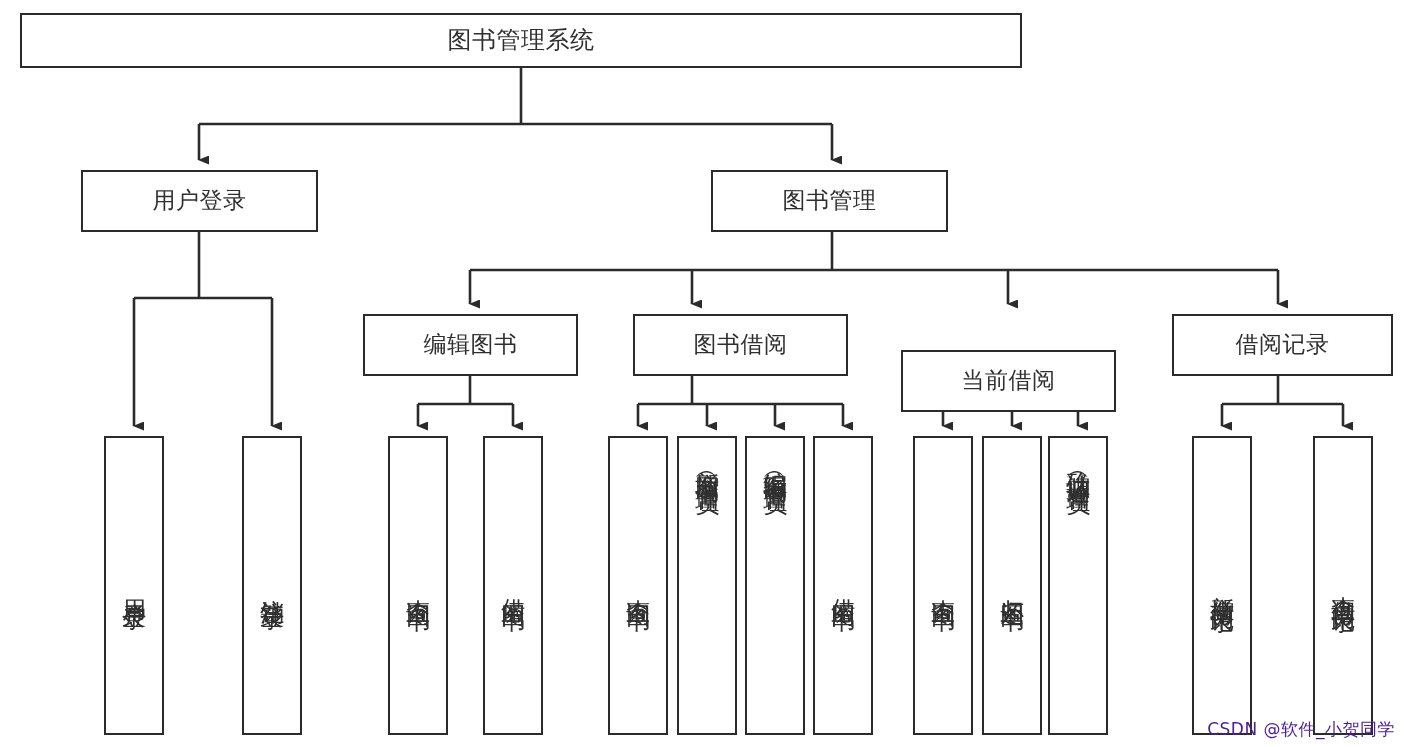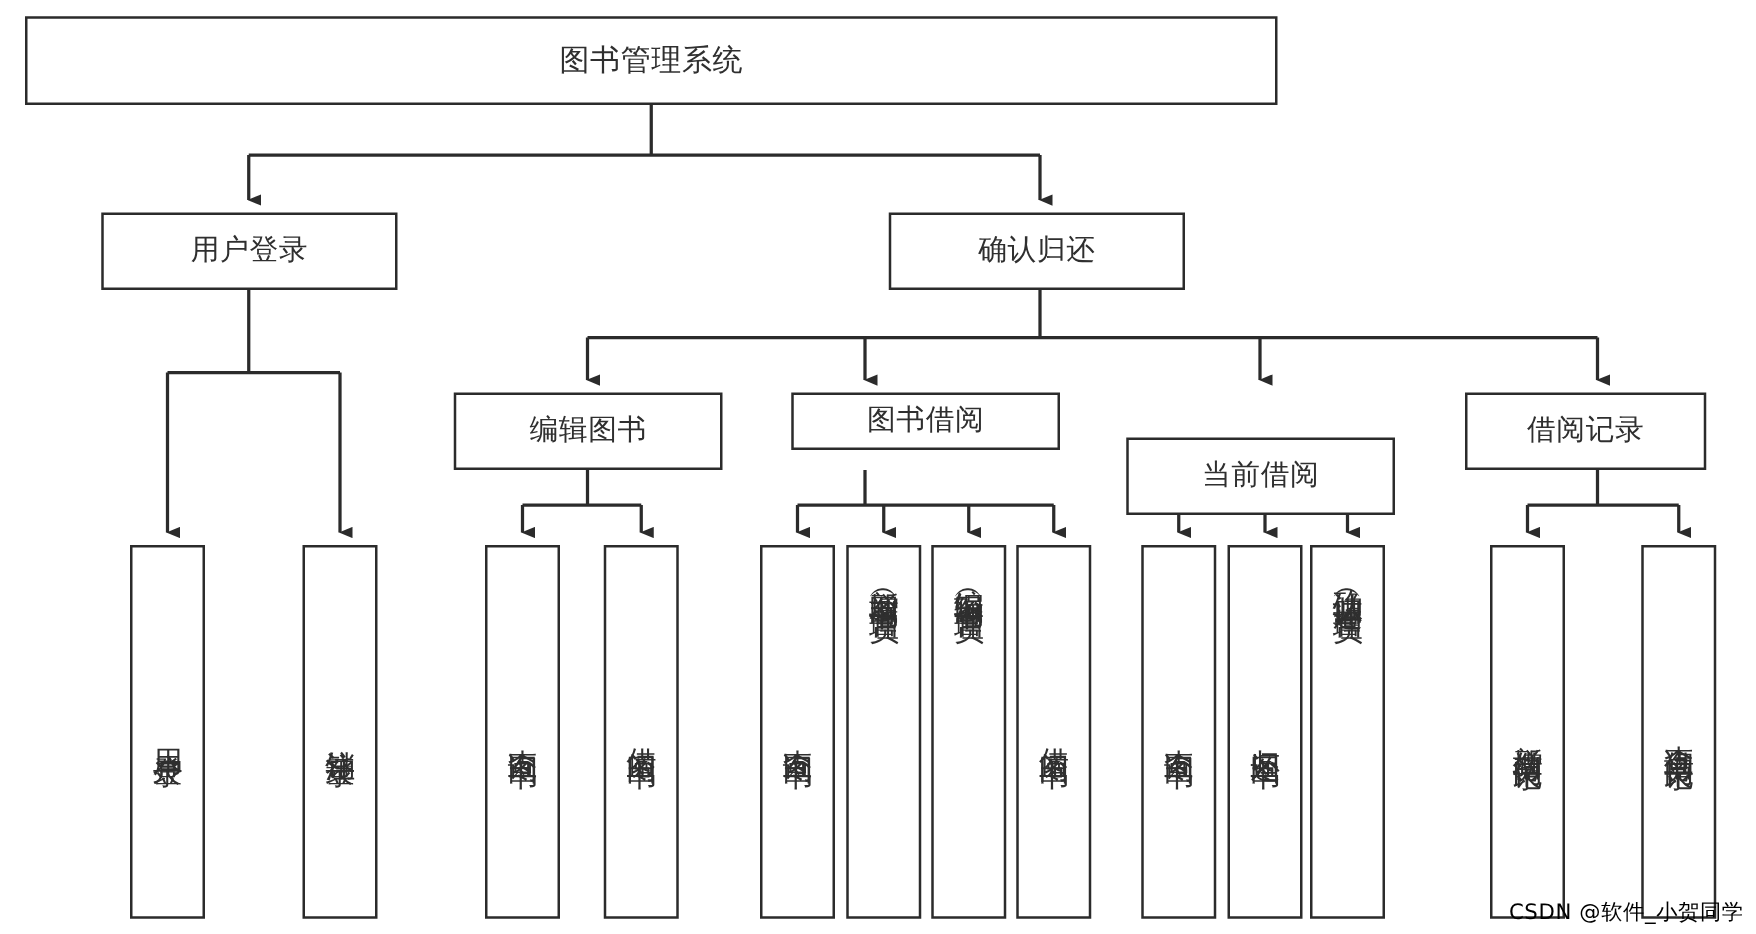--- a/index.html
+++ b/index.html
@@ -66,21 +66,21 @@
   
   .node.vert.short {
     align-items: center;
     padding-top: 0;
   }
   #watermark {
     position: absolute;
     right: 10px;
     bottom: 6px;
     font-size: 17px;
-    color: #000000;
+    color: #4c1d95;
     white-space: nowrap;
     letter-spacing: 0.5px;
     pointer-events: none;
     margin-top: 24px;
   }
 </style>
 </head>
 <body>
 
 <div id="diagram-root">
@@ -128,41 +128,41 @@
       <path d="M1012,404 L1012,426" marker-end="url(#arrow)"></path>
       <path d="M1078,404 L1078,426" marker-end="url(#arrow)"></path>
 
       <path d="M1278,376 L1278,404"></path>
       <path d="M1222,404 L1343,404"></path>
       <path d="M1222,404 L1222,426" marker-end="url(#arrow)"></path>
       <path d="M1343,404 L1343,426" marker-end="url(#arrow)"></path>
     </g>
   </svg>
 
-  <div class="node horiz root" style="left:20px; top:13px; width:1002px; height:71px;">
+  <div class="node horiz root" style="left:20px; top:13px; width:1002px; height:55px;">
     <span class="node-label">图书管理系统</span>
   </div>
 
   <div class="node horiz" style="left:81px; top:170px; width:237px; height:62px;">
     <span class="node-label">用户登录</span>
   </div>
   <div class="node horiz" style="left:711px; top:170px; width:237px; height:62px;">
-    <span class="node-label">确认归还</span>
+    <span class="node-label">图书管理</span>
   </div>
 
   <div class="node horiz" style="left:363px; top:314px; width:215px; height:62px;">
     <span class="node-label">编辑图书</span>
   </div>
-  <div class="node horiz" style="left:633px; top:314px; width:215px; height:46px;">
+  <div class="node horiz" style="left:633px; top:314px; width:215px; height:62px;">
     <span class="node-label">图书借阅</span>
   </div>
   <div class="node horiz" style="left:901px; top:314px; width:215px; height:62px;margin-top:36px;">
     <span class="node-label">当前借阅</span>
   </div>
-  <div class="node horiz" style="left:1172px; top:314px; width:193px; height:62px;">
+  <div class="node horiz" style="left:1172px; top:314px; width:221px; height:62px;">
     <span class="node-label">借阅记录</span>
   </div>
 
   <div class="node vert short" style="left:104px; top:436px; width:60px; height:299px;">
     <span class="node-label">用户登录</span>
   </div>
   <div class="node vert short" style="left:242px; top:436px; width:60px; height:299px;">
     <span class="node-label">注销登录</span>
   </div>
 

